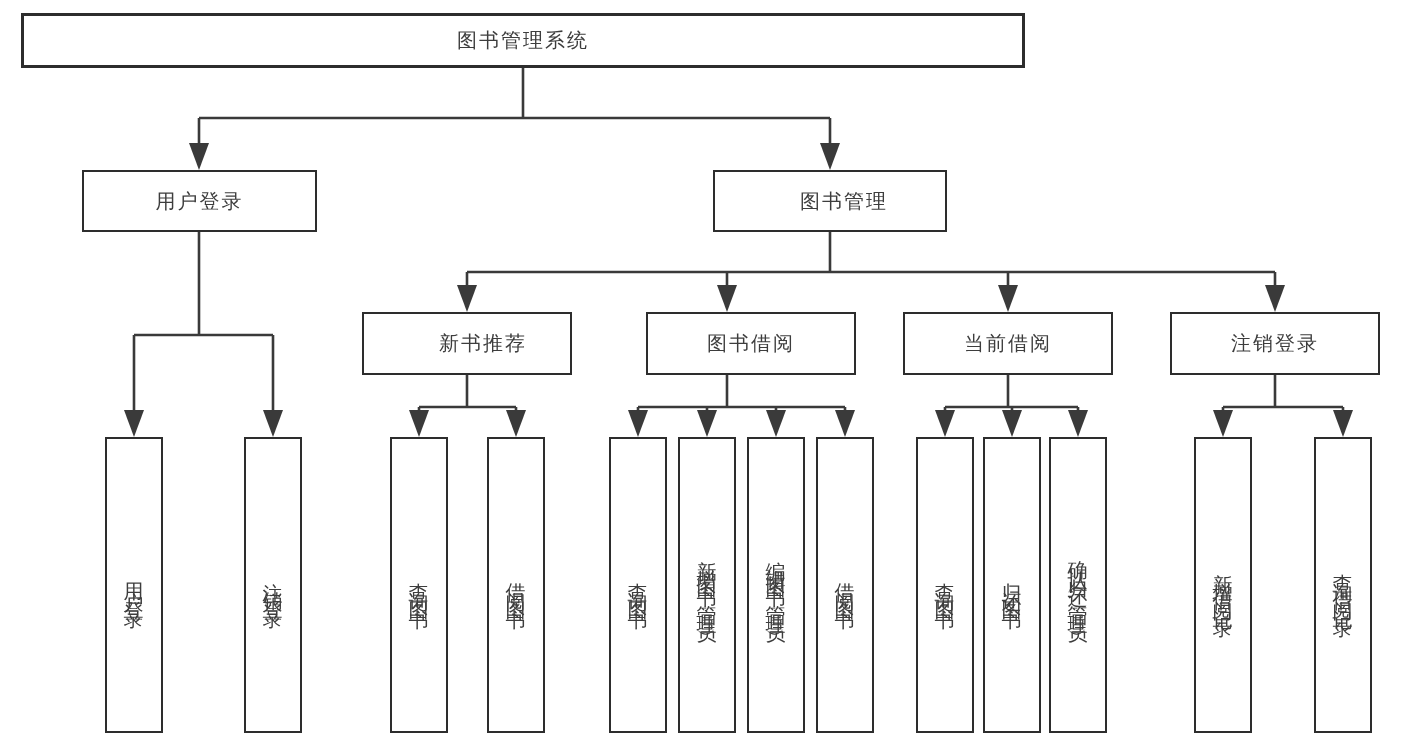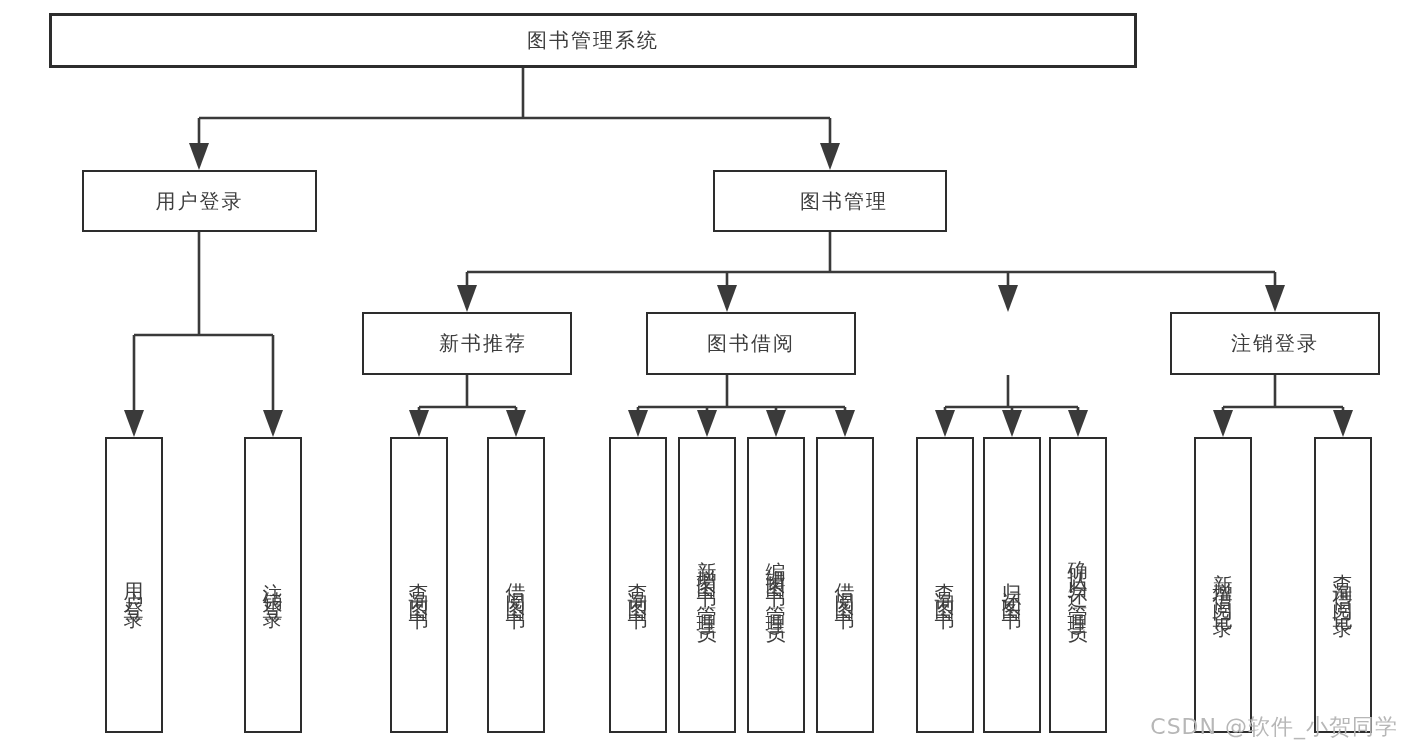--- a/index.html
+++ b/index.html
@@ -88,36 +88,39 @@
       <path d="M776 437 l-10 -27 h20 z"></path>
       <path d="M845 437 l-10 -27 h20 z"></path>
       <path d="M945 437 l-10 -27 h20 z"></path>
       <path d="M1012 437 l-10 -27 h20 z"></path>
       <path d="M1078 437 l-10 -27 h20 z"></path>
       <path d="M1223 437 l-10 -27 h20 z"></path>
       <path d="M1343 437 l-10 -27 h20 z"></path>
     </g>
   </svg>
 
-  <div class="node title-box" style="left:21px;top:13px;width:1088px;height:55px;margin-left:28px;">
+  <div class="node title-box" style="left:21px;top:13px;width:1004px;height:55px;">
     <span>图书管理系统</span>
   </div>
 
   <div class="node" style="left:82px;top:170px;width:235px;height:62px;">
     <span>用户登录</span>
   </div>
   <div class="node" style="left:713px;top:170px;width:234px;height:62px;padding-left:28px;">
     <span>图书管理</span>
   </div>
 
   <div class="node" style="left:362px;top:312px;width:210px;height:63px;padding-left:32px;">
     <span>新书推荐</span>
   </div>
   <div class="node" style="left:646px;top:312px;width:210px;height:63px;">
     <span>图书借阅</span>
+  </div>
+  <div class="node" style="left:903px;top:312px;width:210px;height:63px;">
+    <span>当前借阅</span>
   </div>
   <div class="node" style="left:1170px;top:312px;width:210px;height:63px;">
     <span>注销登录</span>
   </div>
 
   <div class="leaf" style="left:105px;">
     <span class="vtext">用户登录</span>
   </div>
   <div class="leaf" style="left:244px;">
     <span class="vtext">注销登录</span>
@@ -153,15 +156,14 @@
     <span class="vtext">确认归还（管理员）</span>
   </div>
 
   <div class="leaf" style="left:1194px;">
     <span class="vtext">新增借阅记录</span>
   </div>
   <div class="leaf" style="left:1314px;">
     <span class="vtext">查询借阅记录</span>
   </div>
 
-  <div class="watermark">CSDN @软件_小贺同学</div>
 
 </div>
 
 </body></html>

